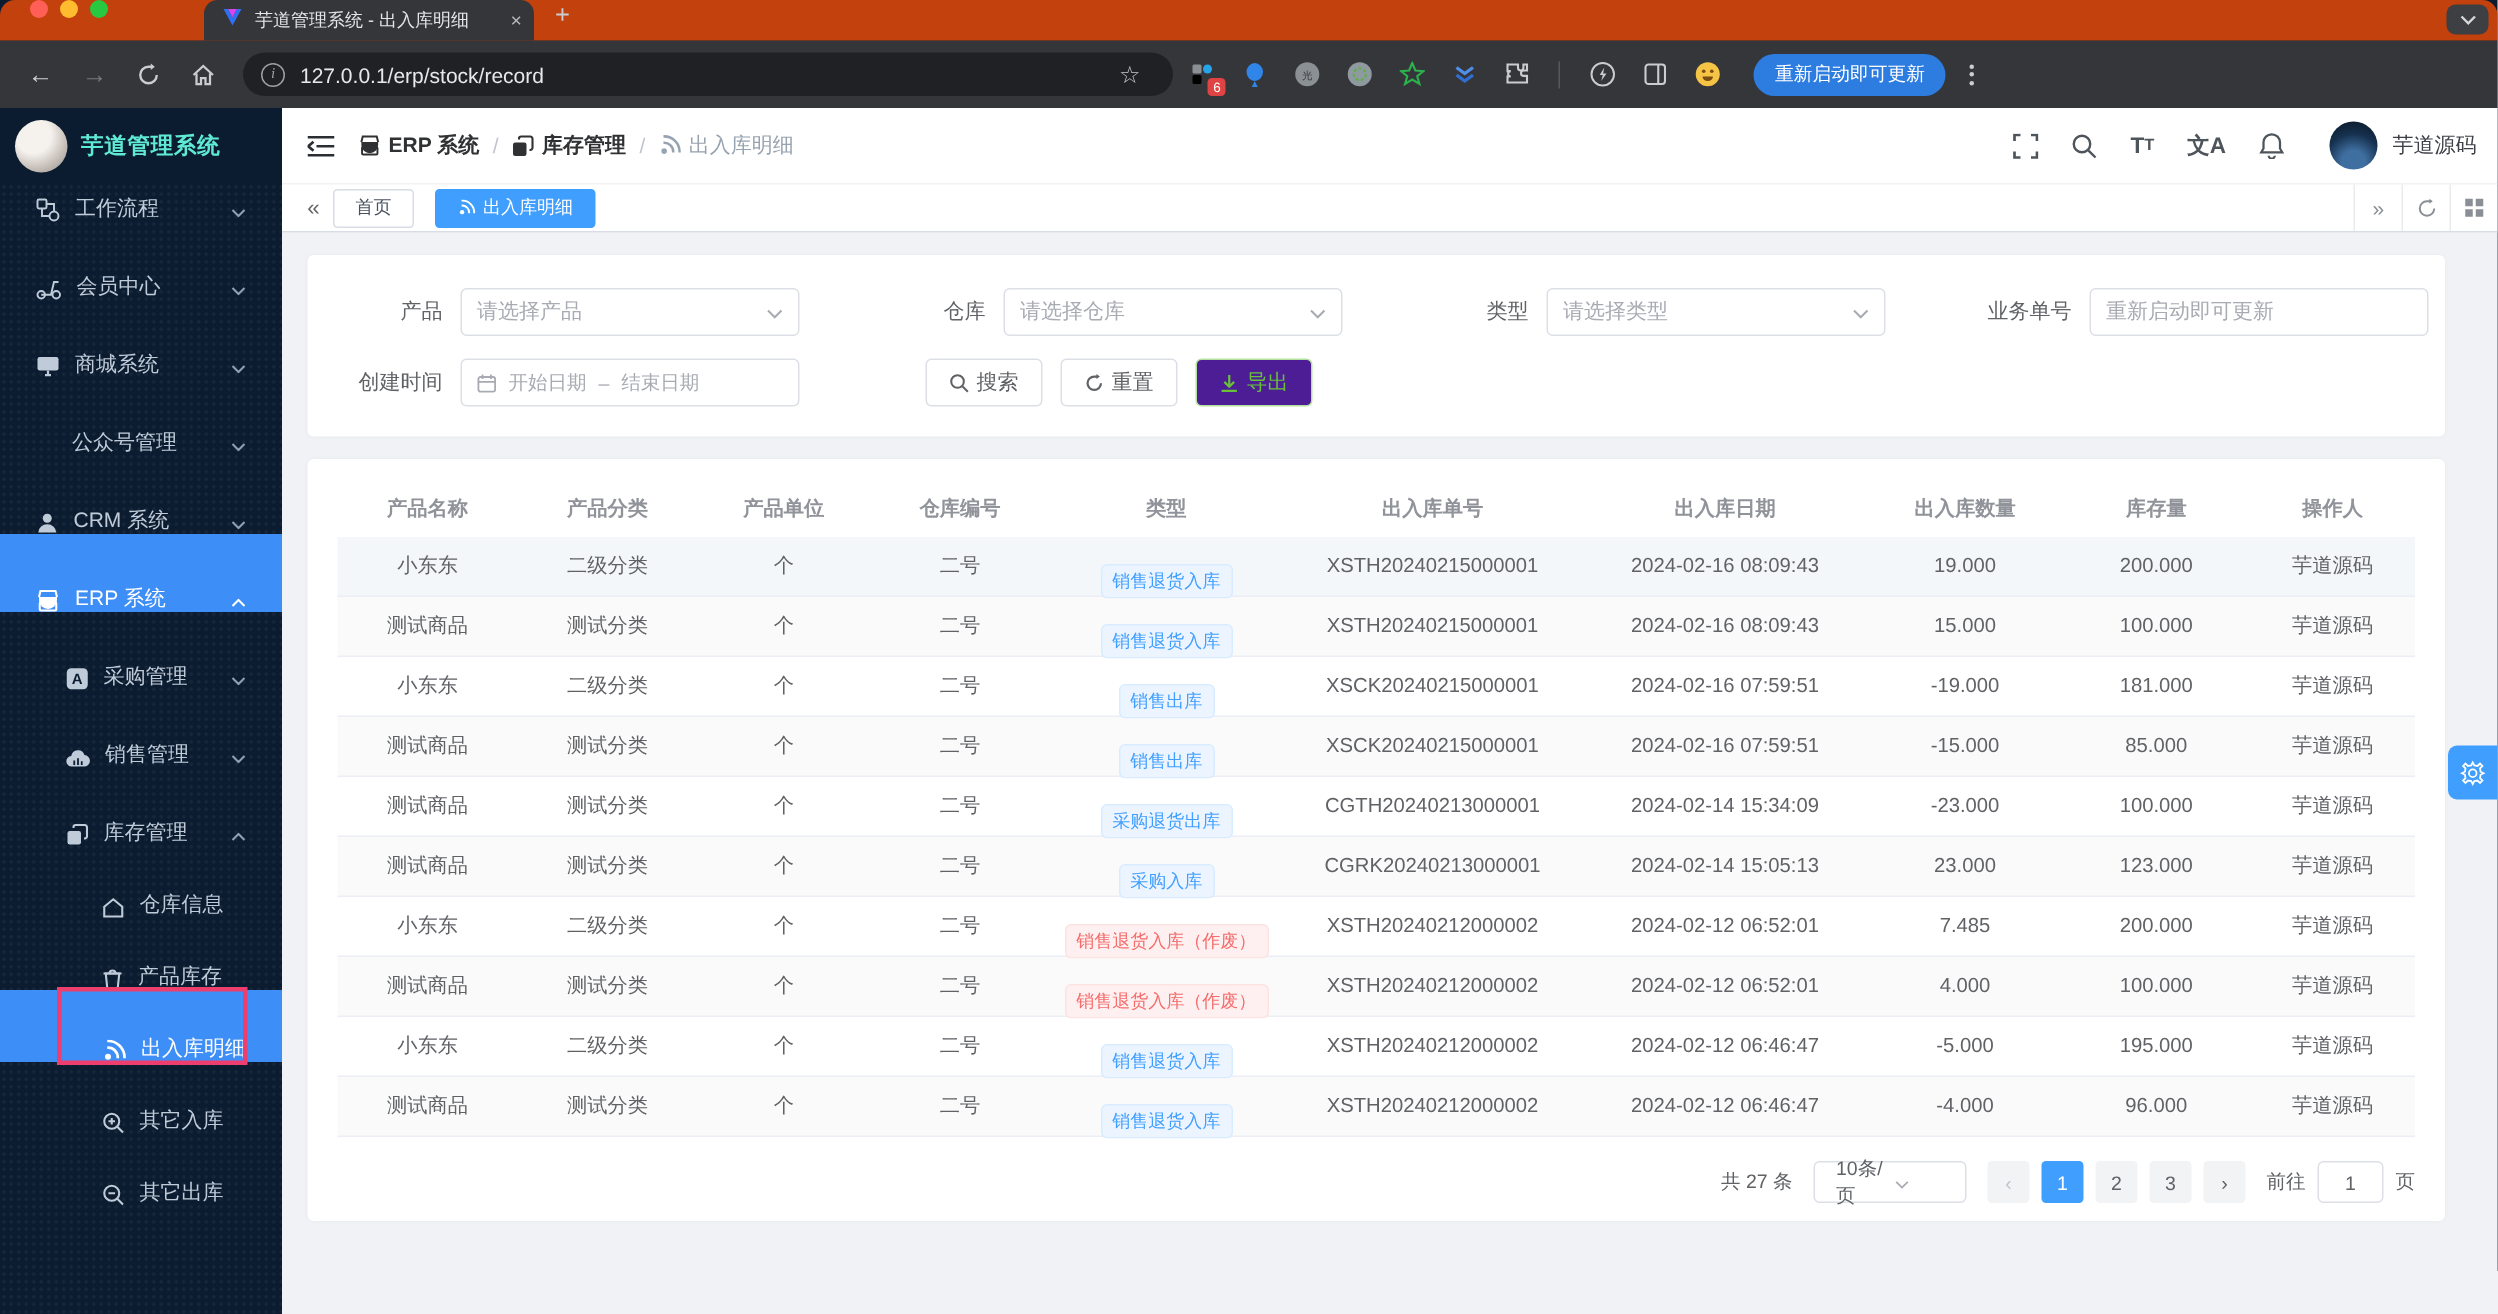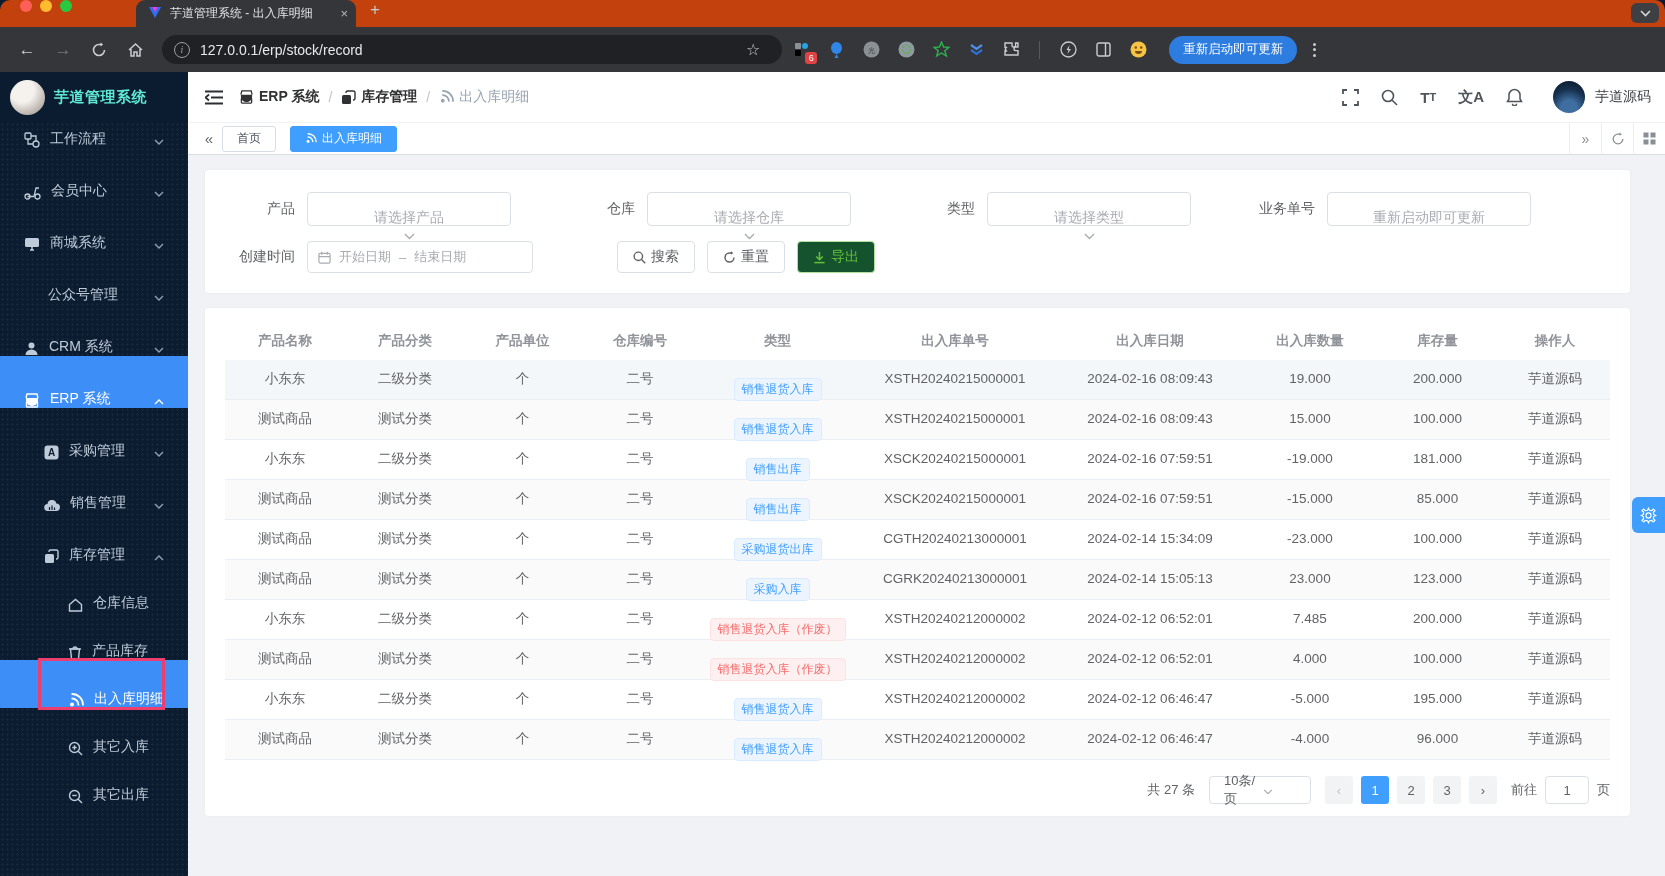--- a/index.html
+++ b/index.html
@@ -93,32 +93,32 @@
 
   .content { flex:1; padding:15px 35px 0 17px; overflow:hidden; }
   .card { background:#fff; border-radius:4px; box-shadow:0 0 3px rgba(0,0,0,0.04); }
 
   
   .filter-card { padding:22px 20px 20px; }
   .frow { display:flex; align-items:center; }
   .frow + .frow { margin-top:15px; }
   .fgroup { display:flex; align-items:center; margin-right:54px; }
   .flabel { width:70px; text-align:right; margin-right:12px; font-size:14px; color:#606266; white-space:nowrap; }
-  .fselect, .finput { width:204px; height:32px; border:1px solid #dcdfe6; border-radius:4px; background:#fff;
-             display:flex; align-items:center; padding:16px 10px; font-size:14px;flex-direction:column; }
+  .fselect, .finput { width:226px; height:32px; border:1px solid #dcdfe6; border-radius:4px; background:#fff;
+             display:flex; align-items:center; padding:4px 10px; font-size:14px; }
   .fselect .ph, .finput .ph { color:#a8abb2; flex:1; }
   .fselect .caret { color:#a8abb2; }
   .daterange { width:226px; height:32px; border:1px solid #dcdfe6; border-radius:4px; display:flex;
                align-items:center; padding:0 10px; gap:8px; font-size:13px; }
   .daterange .ph { color:#a8abb2; }
   .daterange .sep { color:#a8abb2; }
   .fbuttons { display:flex; gap:12px; margin-left:30px; }
   .btn { height:32px; padding:0 15px; border-radius:4px; border:1px solid #dcdfe6; background:#fff;
          color:#606266; font-size:14px; display:flex; align-items:center; gap:5px; }
-  .btn.success { background:#14532d; border-color:#b3e19d; color:#67c23a; }
+  .btn.success { background:#4c1d95; border-color:#b3e19d; color:#67c23a; }
 
   
   .table-card { margin-top:15px; padding:14px 20px 12px; }
   .trow { display:flex; align-items:center; }
   .th { height:38px; }
   .th .cell { color:#909399; font-weight:bold; font-size:13.5px; }
   .cell { text-align:center; font-size:13.5px; color:#606266; line-height:1.2;
           overflow:hidden; white-space:nowrap; flex:none; }
   .c1{width:120px}.c2{width:120px}.c3{width:115px}.c4{width:120px}.c5{width:155px}
   .c6{width:200px}.c7{width:190px}.c8{width:130px}.c9{width:125px}.c10{width:110px}

